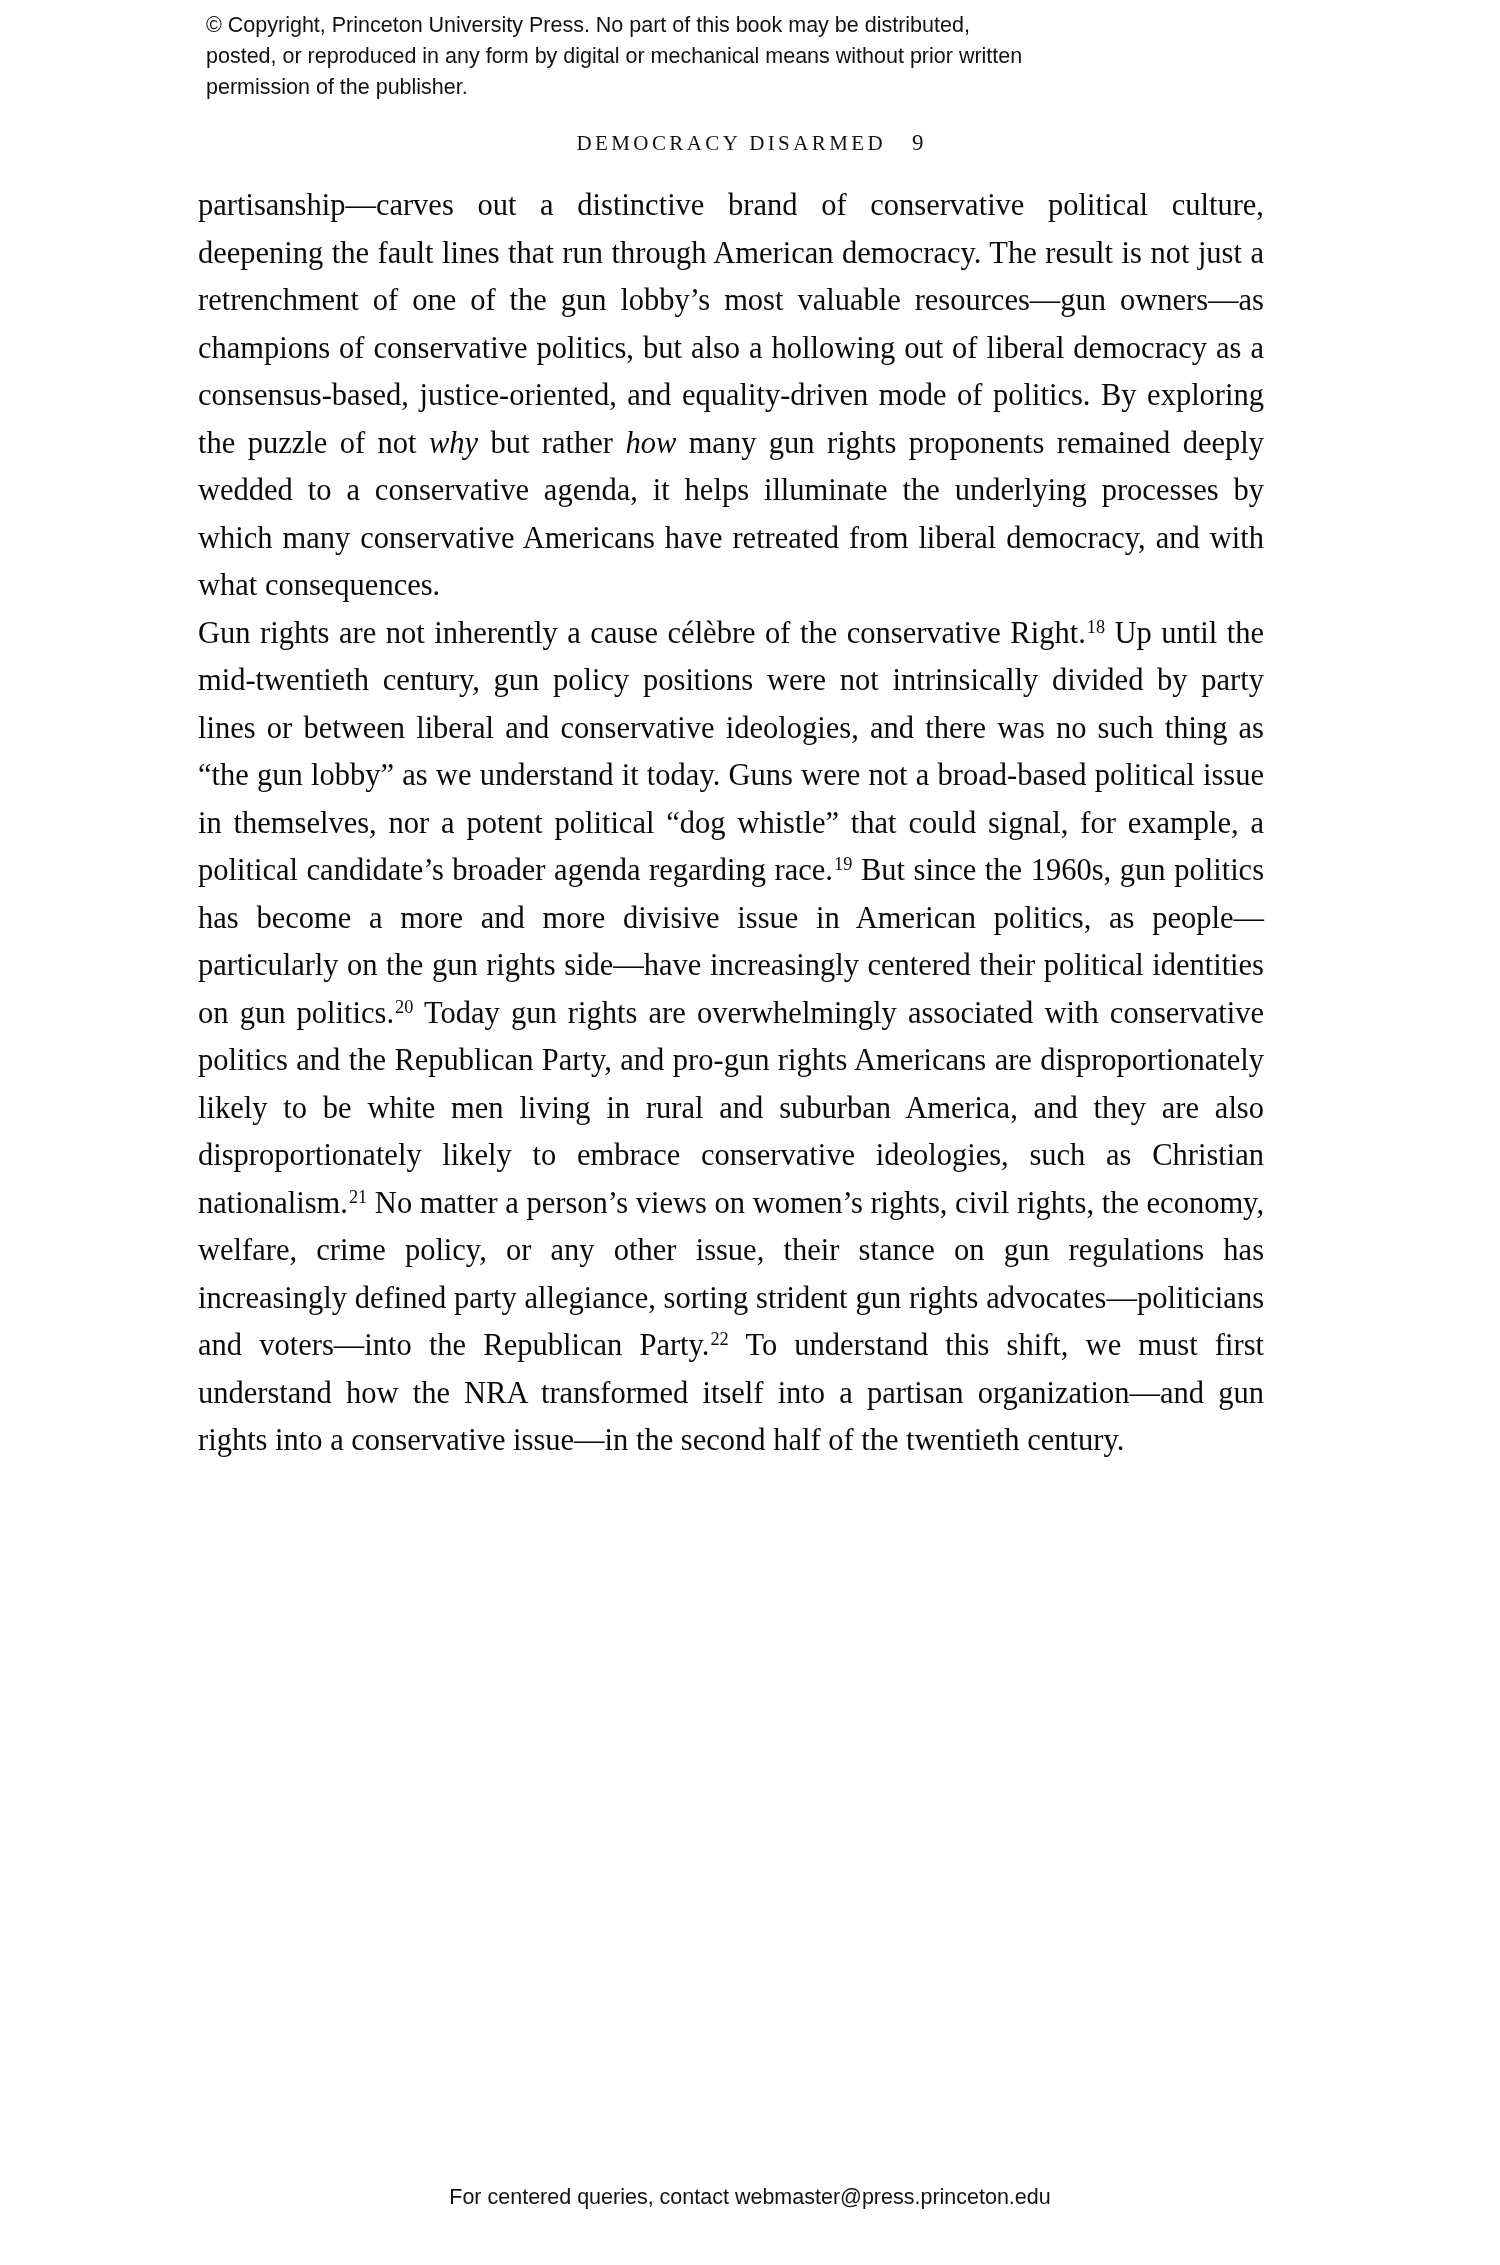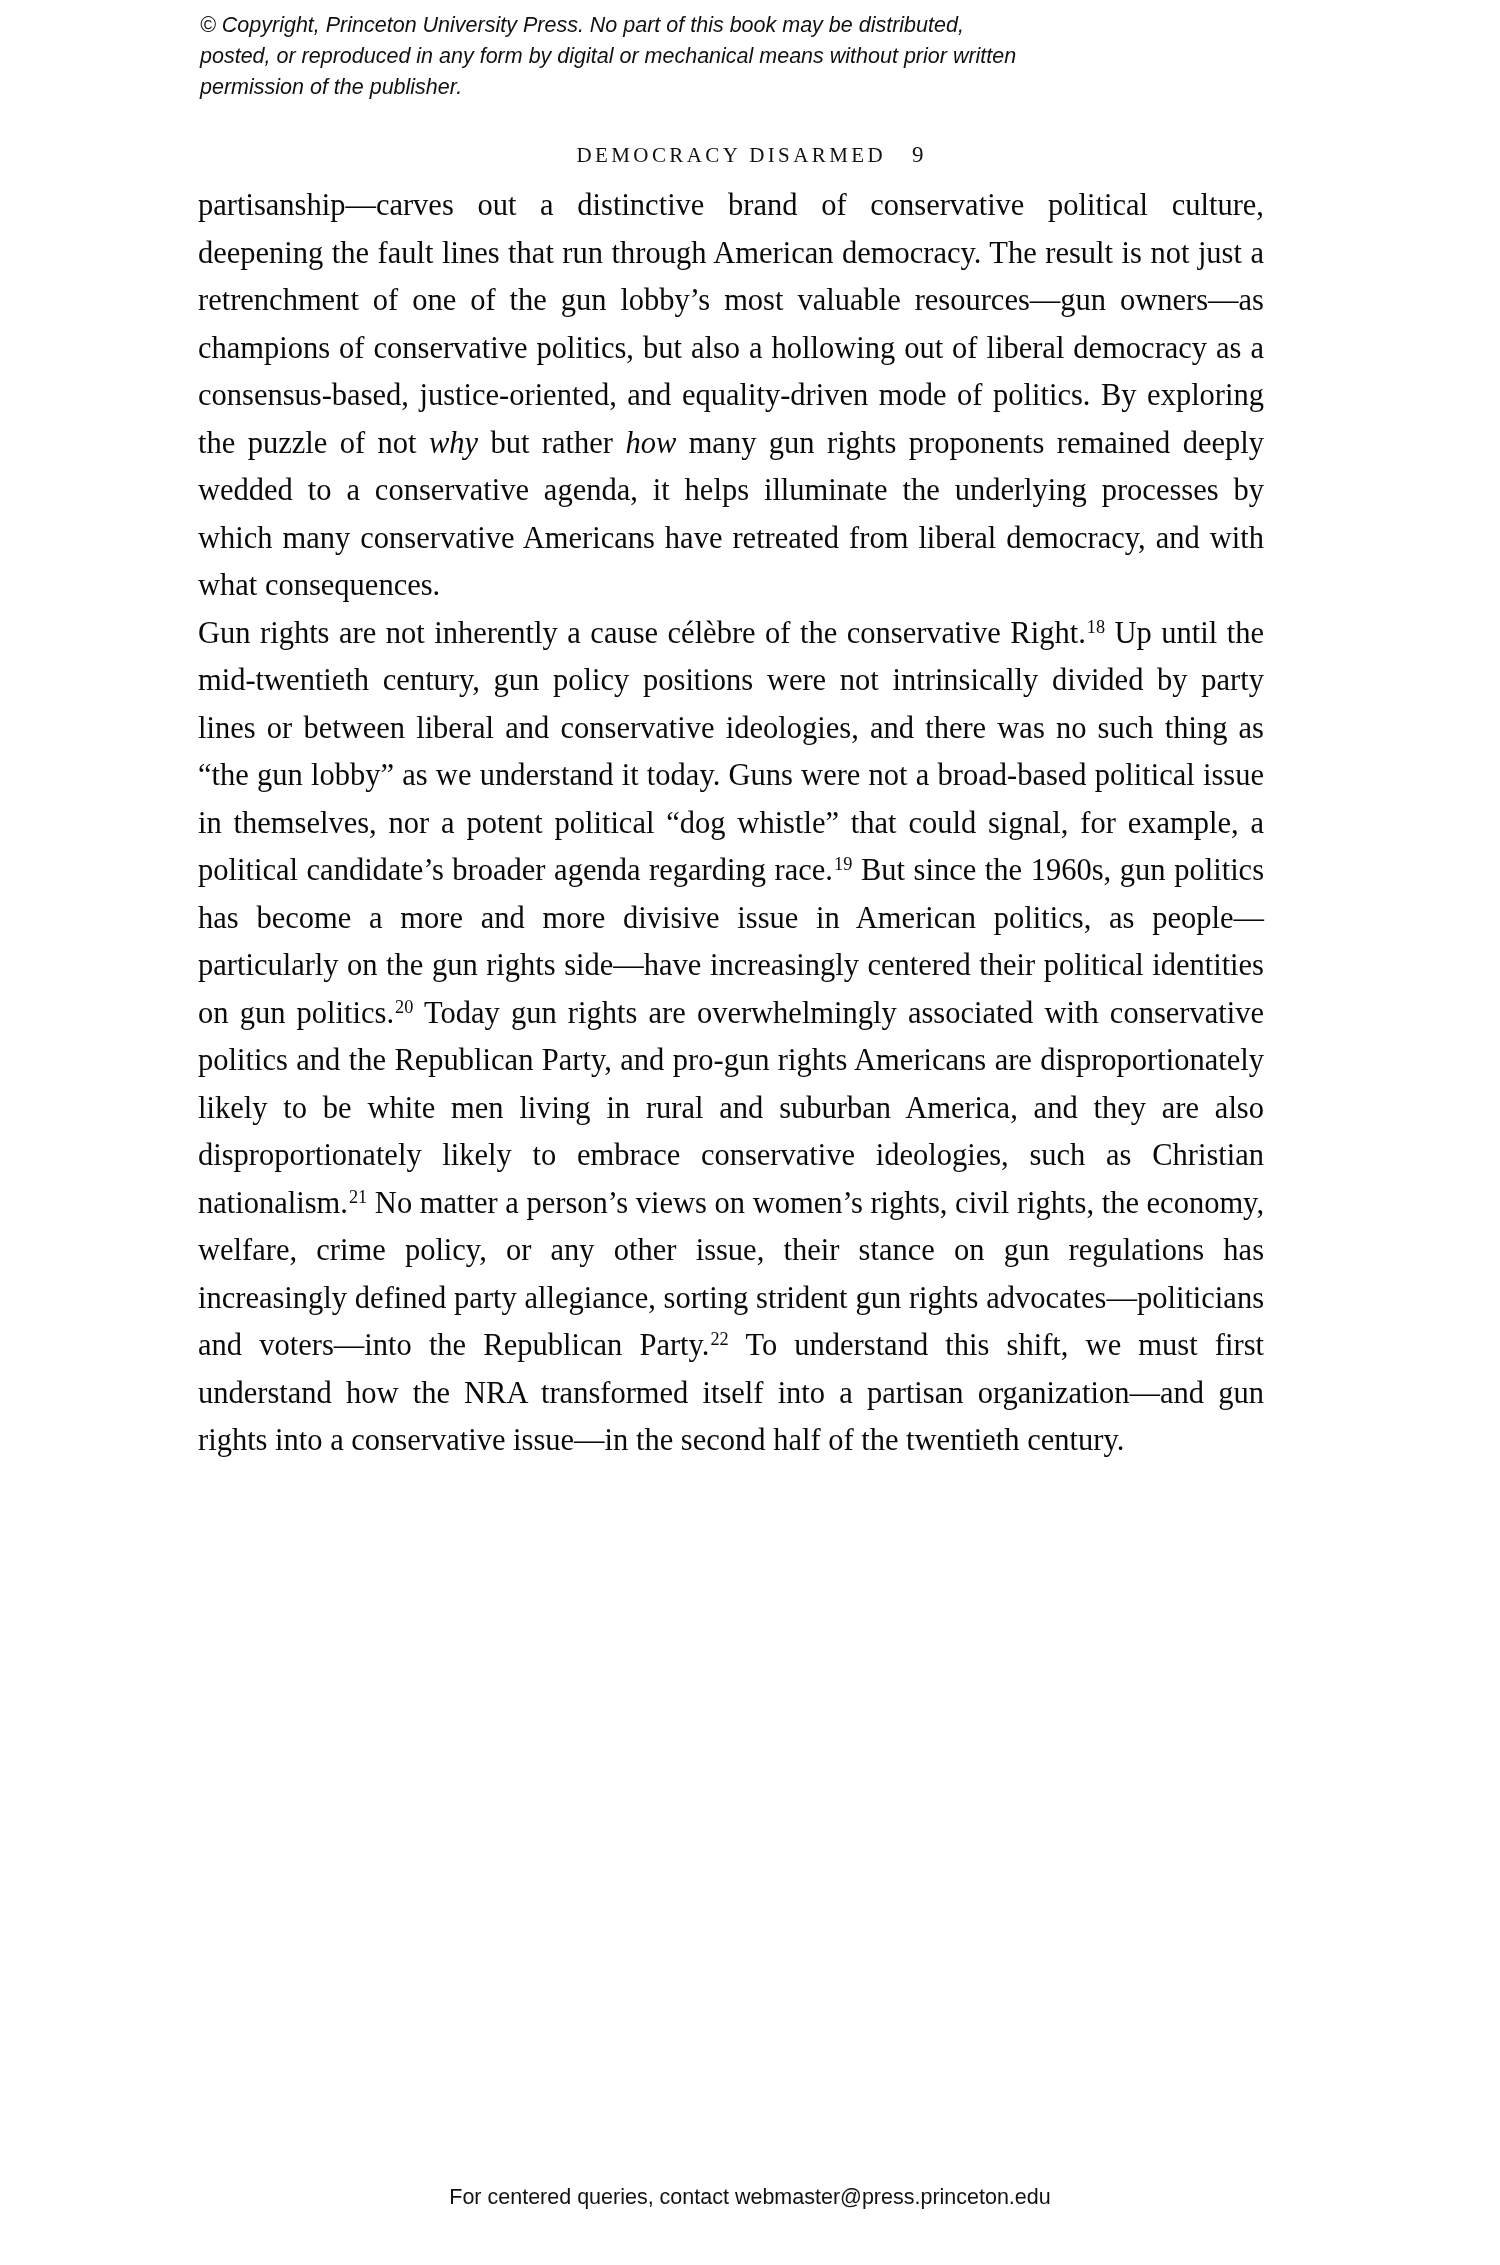--- a/index.html
+++ b/index.html
@@ -13,44 +13,42 @@
     position: relative;
     font-family: "Liberation Serif", serif;
     color: #000000;
     overflow: hidden;
   }
 
   
   .copyright-notice {
     position: absolute;
     top: 10px;
-    left: 4px;
+    left: 10px;
     width: 1232px;
     text-align: center;
-    font-style: italic;
   }
   .copyright-notice .cn-inner {
     display: inline-block;
     text-align: left;
     font-family: "Liberation Sans", sans-serif;
     font-size: 21.5px;
     line-height: 31px;
     color: #111111;
     max-width: 840px;
   }
 
   
   .running-head {
     position: absolute;
     top: 130px;
     left: 0;
     width: 1500px;
     text-align: center;
     white-space: nowrap;
-    margin-top: 12px;
   }
   .running-head .rh-title {
     font-family: "Liberation Serif", serif;
     font-size: 21px;
     letter-spacing: 3.4px;
     color: #111111;
   }
   .running-head .rh-page {
     font-family: "Liberation Serif", serif;
     font-size: 23px;

